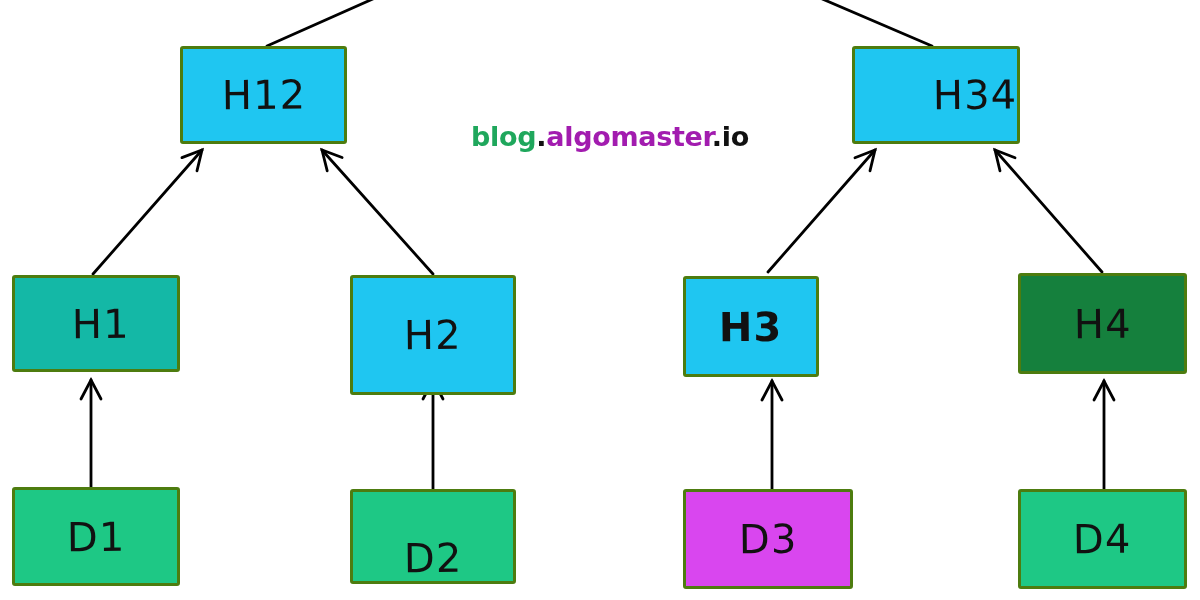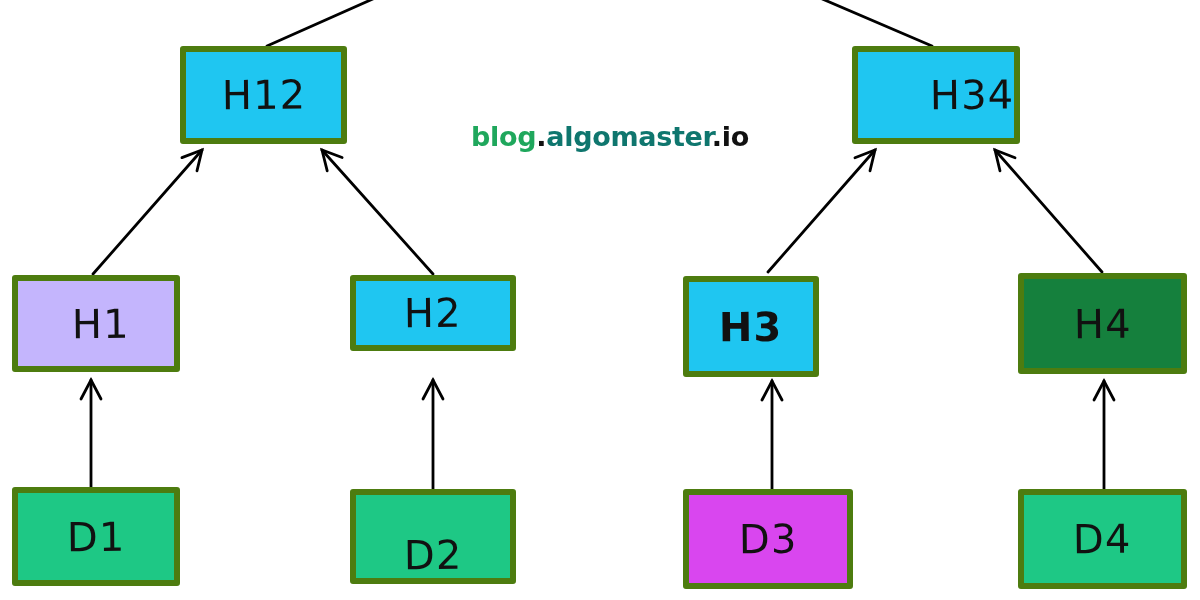--- a/index.html
+++ b/index.html
@@ -8,33 +8,33 @@
     width:1200px;height:600px;
     background:#ffffff;
     overflow:hidden;
     font-family:"DejaVu Sans", sans-serif;
   }
   .edges{position:absolute;left:0;top:0;width:1200px;height:600px;}
   .edges line, .edges path{stroke:#000;stroke-width:2.8;fill:none;stroke-linecap:round;}
   .node{
     position:absolute;
     box-sizing:border-box;
-    border:6px solid #4d7c0f;
+    border:3px solid #4d7c0f;
     border-radius:3px;
     display:flex;align-items:center;justify-content:center;
     color:#111;
     font-size:40px;
     letter-spacing:1px;
   }
   .node .lbl{transform:rotate(-0.5deg);}
   
   .n-h12{left:180px;top:46px;width:167px;height:98px;}
   .n-h34{left:852px;top:46px;width:168px;height:98px;}
   .n-h1{left:12px;top:275px;width:168px;height:97px;}
-  .n-h2{left:350px;top:275px;width:166px;height:76px;}
+  .n-h2{left:350px;top:275px;width:166px;height:120px;}
   .n-h3{left:683px;top:276px;width:136px;height:101px;font-weight:bold;}
   .n-h4{left:1018px;top:273px;width:169px;height:101px;}
   .n-d1{left:12px;top:487px;width:168px;height:99px;}
   .n-d2{left:350px;top:489px;width:166px;height:95px;align-items:flex-end;}
   .n-d3{left:683px;top:489px;width:170px;height:100px;}
   .n-d4{left:1018px;top:489px;width:169px;height:100px;}
   .watermark{
     position:absolute;
     left:610px;top:121px;
     transform:translateX(-50%);
@@ -66,21 +66,21 @@
     <line x1="267" y1="46" x2="375" y2="-2"></line>
     <line x1="932" y1="46" x2="820" y2="-2"></line>
   </svg>
 
   <div class="node n-h12" style="background: rgb(31, 198, 241);">
     <span class="lbl">H12</span>
   </div>
   <div class="node n-h34" style="background: rgb(31, 198, 241); justify-content: flex-end;">
     <span class="lbl">H34</span>
   </div>
-  <div class="node n-h1" style="background: #c4b5fd; padding-left: 9px;">
+  <div class="node n-h1" style="background: #14b8a6; padding-left: 9px;">
     <span class="lbl">H1</span>
   </div>
   <div class="node n-h2" style="background: rgb(31, 198, 241);">
     <span class="lbl">H2</span>
   </div>
   <div class="node n-h3" style="background: rgb(31, 198, 241);">
     <span class="lbl">H3</span>
   </div>
   <div class="node n-h4" style="background: #15803d; align-items: center;">
     <span class="lbl">H4</span>
@@ -92,16 +92,16 @@
     <span class="lbl">D2</span>
   </div>
   <div class="node n-d3" style="background: #d946ef;">
     <span class="lbl">D3</span>
   </div>
   <div class="node n-d4" style="background: rgb(30, 200, 133);">
     <span class="lbl">D4</span>
   </div>
 
   <div class="watermark">
-    <span style="color: rgb(31, 167, 92);">blog</span><span style="color: rgb(17, 17, 17);">.</span><span style="color: #0f766e;">algomaster</span><span style="color: rgb(17, 17, 17);">.</span><span style="color: rgb(17, 17, 17);">io</span>
+    <span style="color: rgb(31, 167, 92);">blog</span><span style="color: rgb(17, 17, 17);">.</span><span style="color: #a21caf;">algomaster</span><span style="color: rgb(17, 17, 17);">.</span><span style="color: rgb(17, 17, 17);">io</span>
   </div>
 
 </div>
 
 </body></html>

